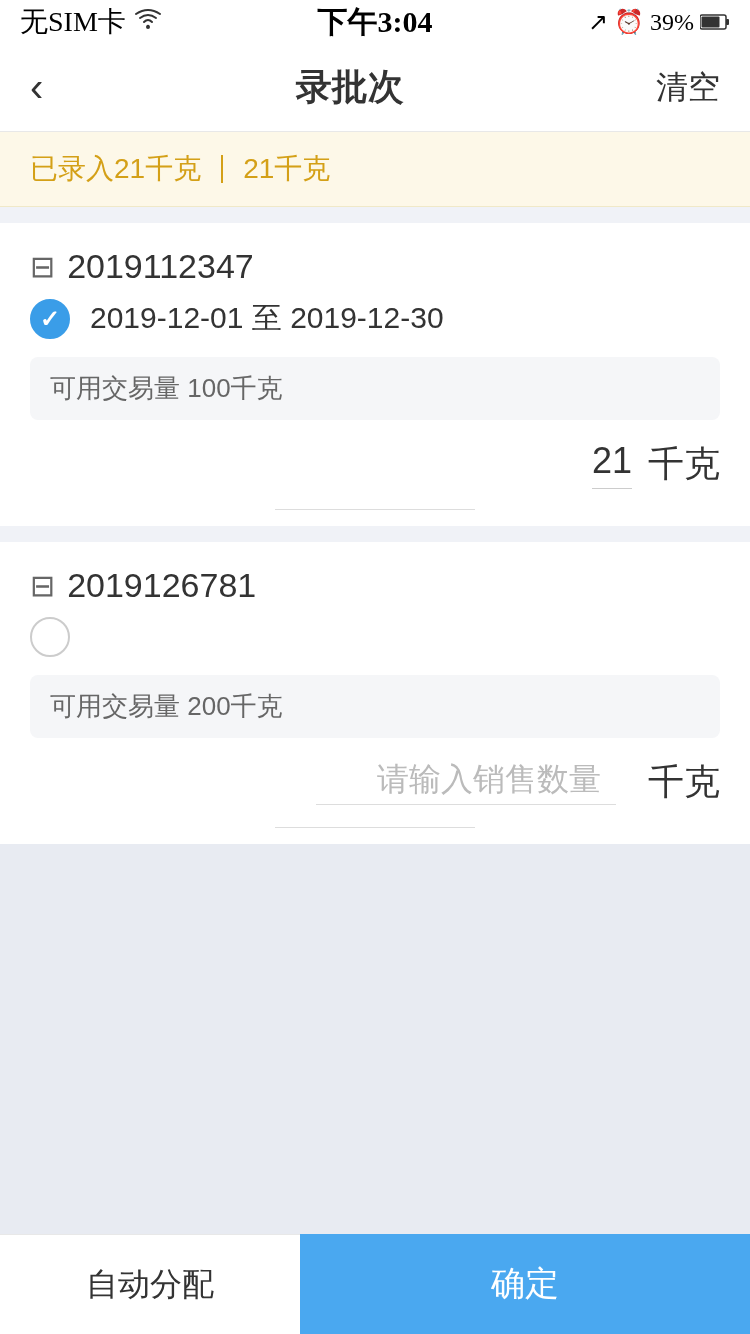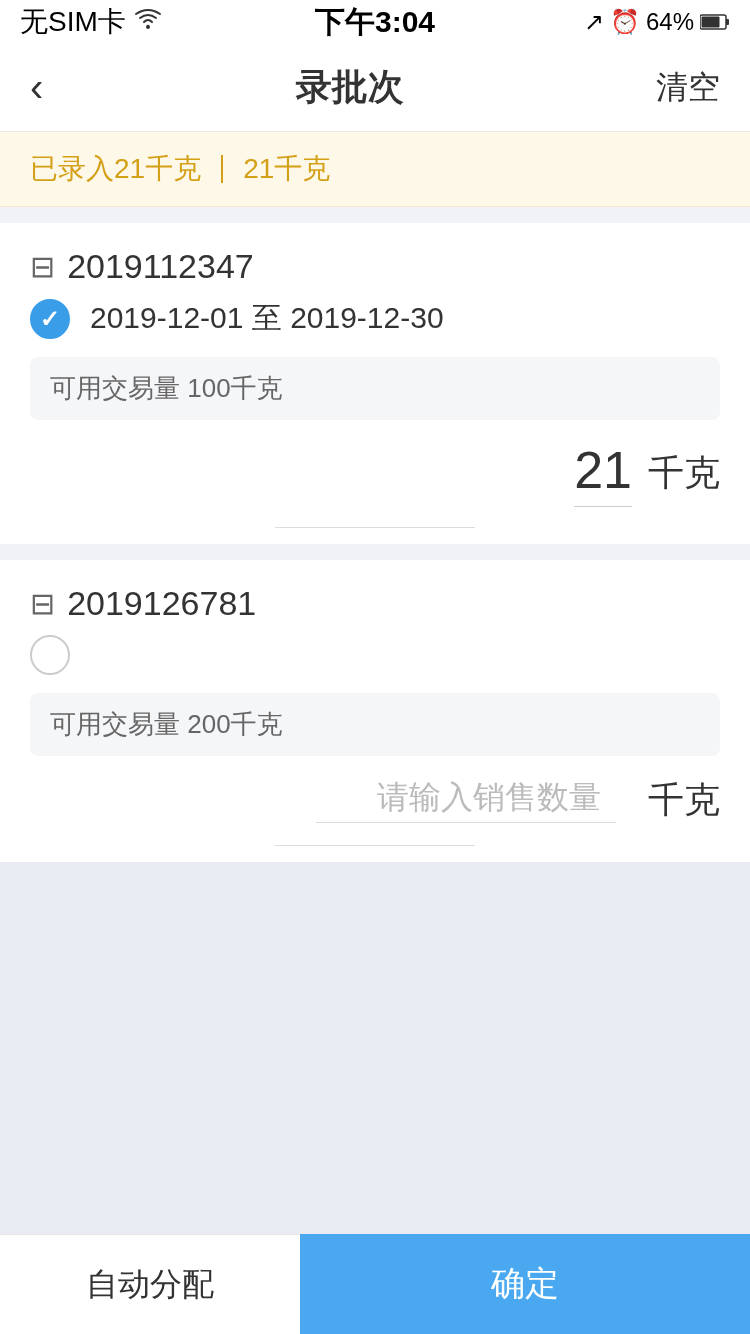--- a/index.html
+++ b/index.html
@@ -15,20 +15,21 @@
     
     .status-bar {
       width: 750px;
       height: 44px;
       background: #fff;
       display: flex;
       align-items: center;
       justify-content: space-between;
       padding: 0 20px;
       font-size: 28px;
+      font-family: Liberation Serif, serif;
     }
     .status-left {
       display: flex;
       align-items: center;
       gap: 8px;
       font-size: 28px;
     }
     .status-center {
       font-size: 30px;
       font-weight: 600;
@@ -159,21 +160,21 @@
     
     .quantity-row {
       display: flex;
       align-items: center;
       justify-content: flex-end;
       padding: 20px 30px;
       background: #fff;
       gap: 16px;
     }
     .quantity-value {
-      font-size: 52px;
+      font-size: 36px;
       color: #333;
       font-weight: 500;
     }
     .quantity-unit {
       font-size: 36px;
       color: #333;
     }
     .quantity-underline {
       border-bottom: 1px solid #ccc;
       padding-bottom: 6px;
@@ -270,21 +271,21 @@
         <path d="M6 10 Q14 4 22 10" stroke="#333" stroke-width="2" fill="none" stroke-linecap="round"></path>
         <path d="M2 6 Q14 -2 26 6" stroke="#333" stroke-width="2" fill="none" stroke-linecap="round"></path>
         <circle cx="14" cy="19" r="2" fill="#333"></circle>
       </svg>
     </span>
   </div>
   <div class="status-center">下午3:04</div>
   <div class="status-right">
     <span>↗</span>
     <span>⏰</span>
-    <span>64%</span>
+    <span>39%</span>
     <span>
       <svg width="30" height="16" viewBox="0 0 30 16">
         <rect x="0" y="1" width="26" height="14" rx="2" ry="2" stroke="#333" stroke-width="1.5" fill="none"></rect>
         <rect x="26" y="5" width="3" height="6" rx="1" fill="#333"></rect>
         <rect x="1.5" y="2.5" width="18" height="11" rx="1" fill="#333"></rect>
       </svg>
     </span>
   </div>
 </div>
 

